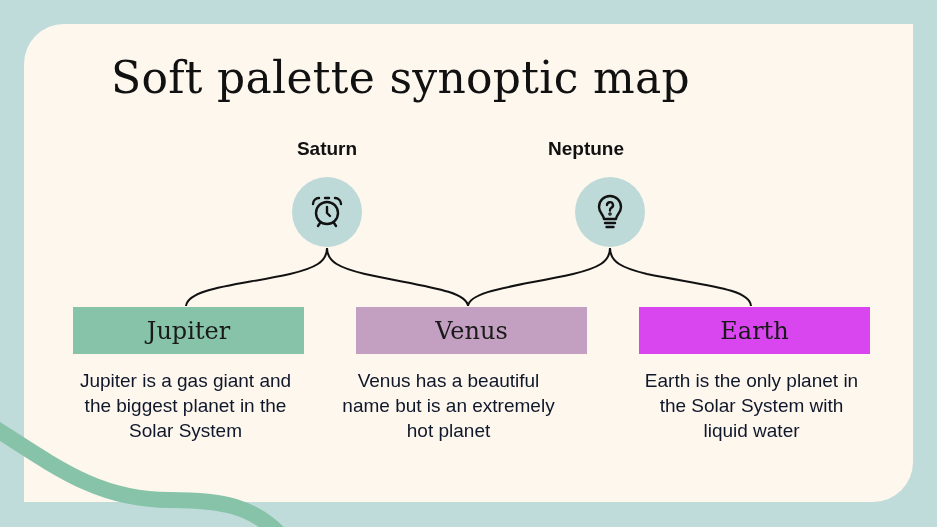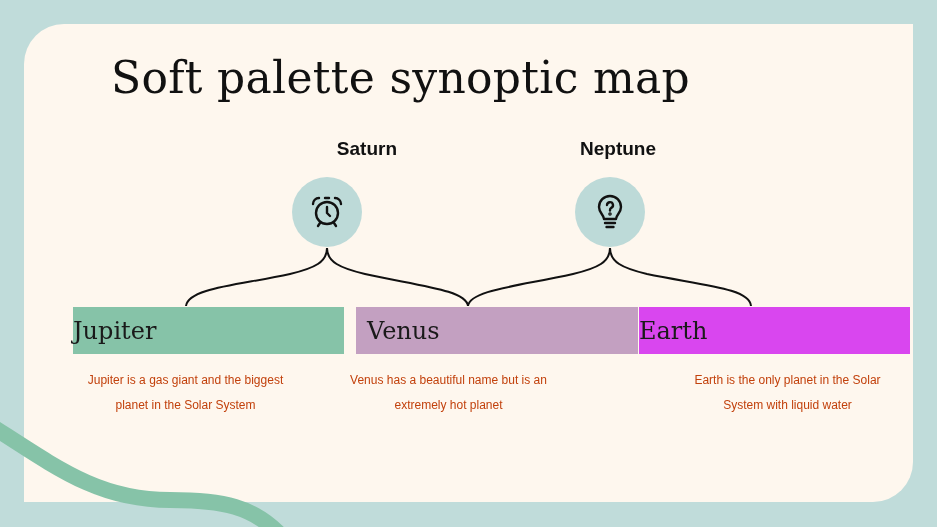--- a/index.html
+++ b/index.html
@@ -15,36 +15,36 @@
   }
   .wave { position:absolute; left:0; top:0; width:937px; height:527px; pointer-events:none; }
   .title {
     position:absolute; left:83px; top:52px;
     font-family:"DejaVu Serif", serif;
     font-size:44px; color:#111; letter-spacing:0.3px;
     line-height:1.2; white-space:nowrap;margin-left:28px;
   }
   .conn { position:absolute; left:0; top:0; width:937px; height:527px; }
   .top-label {
-    position:absolute; width:140px; text-align:right;
+    position:absolute; width:140px; text-align:center;
     font-weight:bold; font-size:19px; color:#111;
   }
   .node {
     position:absolute; width:70px; height:70px; border-radius:50%;
     background:#bddad8;
     display:flex; align-items:center; justify-content:center;
   }
   .box {
-    position:absolute; top:307px; width:271px; height:47px;
-    display:flex; align-items:center; justify-content:flex-start;
+    position:absolute; top:307px; width:231px; height:47px;
+    display:flex; align-items:center; justify-content:center;
     font-family:"DejaVu Serif", serif; font-size:24px; color:#1a1a1a;
   }
   .desc {
     position:absolute; top:368px; width:225px; text-align:center;
-    font-size:12px; line-height:25px; color:#c2410c;
+    font-size:19px; line-height:25px; color:#0f172a;
   }
 </style>
 </head>
 <body>
 
 <div class="card"></div>
 
 <svg class="wave" viewBox="0 0 937 527">
   <path d="M -10 425 C 60 470, 100 500, 170 500 C 220 500, 255 505, 285 540" fill="none" stroke="#86c3a8" stroke-width="16" stroke-linecap="round"></path>
 </svg>
@@ -84,21 +84,21 @@
     <path d="M17 13 a3 3 0 1 1 4 3 c-1 0.5 -1 1 -1 2.5"></path>
     <circle cx="20" cy="22" r="0.6" fill="#111"></circle>
   </svg>
 </div>
 
 <div class="box" style="left:73px; background:#86c3a8;">
   <span>Jupiter</span>
 </div>
 <div class="desc" style="left:73px;">Jupiter is a gas giant and the biggest planet in the Solar System</div>
 
-<div class="box" style="left:356px; background:#c3a0c1;padding-left:11px;">
+<div class="box" style="left:356px; background:#c3a0c1;">
   <span>Venus</span>
 </div>
 <div class="desc" style="left:336px;">Venus has a beautiful name but is an extremely hot planet</div>
 
 <div class="box" style="left:639px; background:#d946ef;">
   <span>Earth</span>
 </div>
-<div class="desc" style="left:639px;margin-left:36px;">Earth is the only planet in the Solar System with liquid water</div>
+<div class="desc" style="left:639px;">Earth is the only planet in the Solar System with liquid water</div>
 
 </body></html>

